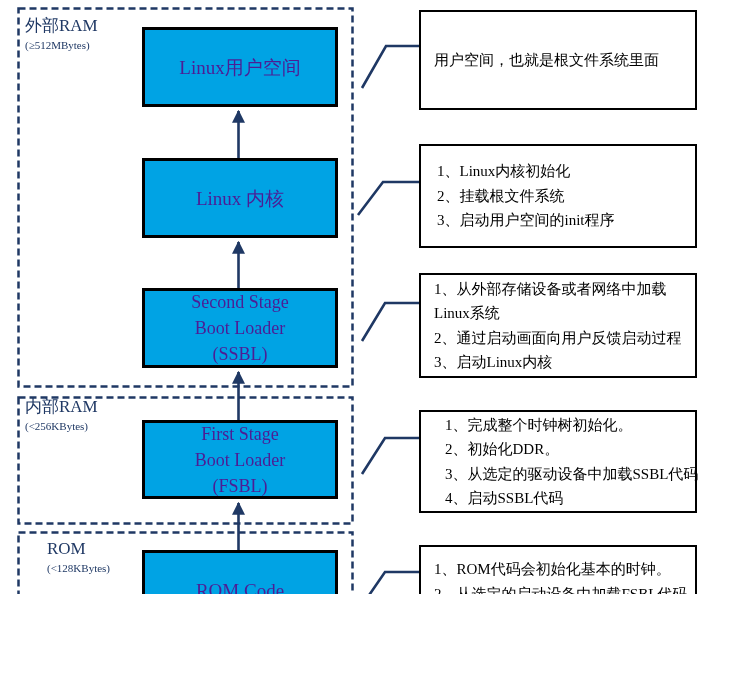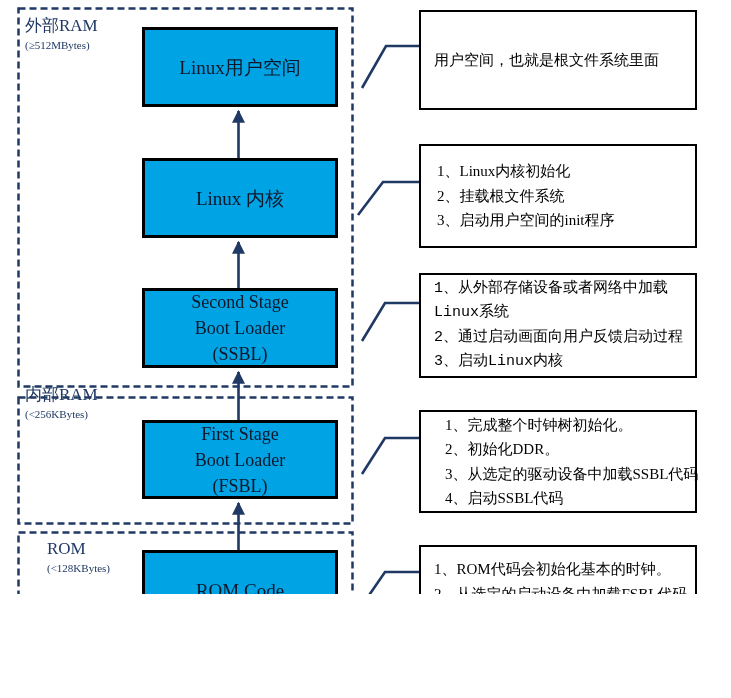--- a/index.html
+++ b/index.html
@@ -6,47 +6,47 @@
   .canvas{
     position:relative;width:731px;height:594px;background:#ffffff;overflow:hidden;
     font-family:"Liberation Serif","DejaVu Serif",serif;
   }
   svg.overlay{position:absolute;left:0;top:0;z-index:1;}
   
   .node{
     position:absolute;left:142px;width:196px;box-sizing:border-box;
     background:#00A3E4;border:3px solid #000000;z-index:2;
     display:flex;flex-direction:column;align-items:center;justify-content:center;
-    color:#0f172a;text-align:center;
+    color:#4c1d95;text-align:center;
   }
   .node-line{line-height:25px;font-size:19px;}
   .node.three .node-line{font-size:18px;line-height:26px;}
   #box-user-space{top:27px;height:80px;}
   #box-kernel{top:158px;height:80px;}
   #box-ssbl{top:288px;height:80px;}
   #box-fsbl{top:420px;height:79px;}
   #box-rom{top:550px;height:80px;}
   
   .region-label{position:absolute;left:25px;color:#1F3864;z-index:2;white-space:nowrap;}
   .region-label .rl-name{font-size:17px;line-height:20px;}
   .region-label .rl-size{font-size:11px;line-height:18px;}
   #rlabel-ext{top:16px;}
-  #rlabel-int{top:385px;}
+  #rlabel-int{top:397px;}
   #rlabel-rom{top:539px;margin-left:22px;}
   
   .ann{
     position:absolute;left:419px;width:278px;box-sizing:border-box;
     background:#ffffff;border:2px solid #000000;z-index:2;
     display:flex;flex-direction:column;justify-content:center;
     padding-left:13px;padding-right:6px;color:#000000;
   }
   .ann-line{font-size:15px;line-height:24.5px;white-space:nowrap;}
   #ann-1{top:10px;height:100px;}
   #ann-2{top:144px;height:104px;padding-left:16px;}
-  #ann-3{top:273px;height:105px;font-family:Liberation Mono, monospace;}
+  #ann-3{top:273px;height:105px;}
   #ann-4{top:410px;height:103px;padding-left:24px;}
   #ann-5{top:545px;height:98px;}
   
   .watermark{position:absolute;z-index:5;color:#DCDCDC;font-size:19px;white-space:nowrap;
     font-family:"Liberation Sans","DejaVu Sans",sans-serif;}
   #wm-zhihu{left:492px;top:650px;}
   #wm-csdn{left:462px;top:660px;}
 </style>
 </head>
 <body>

